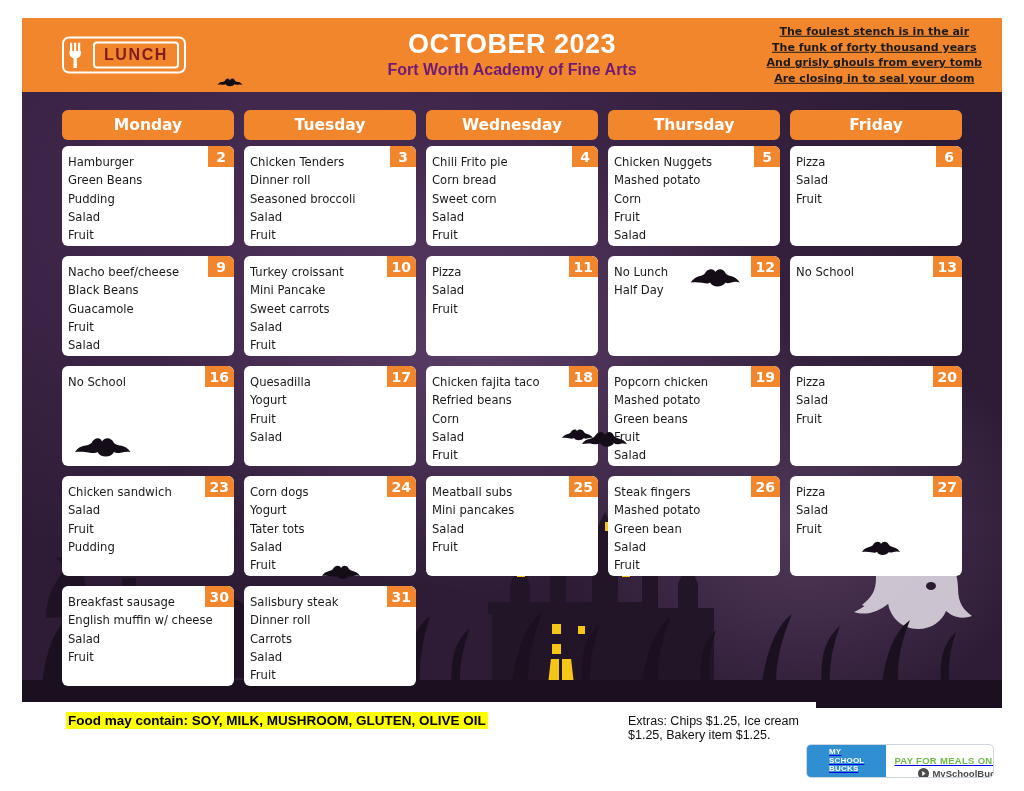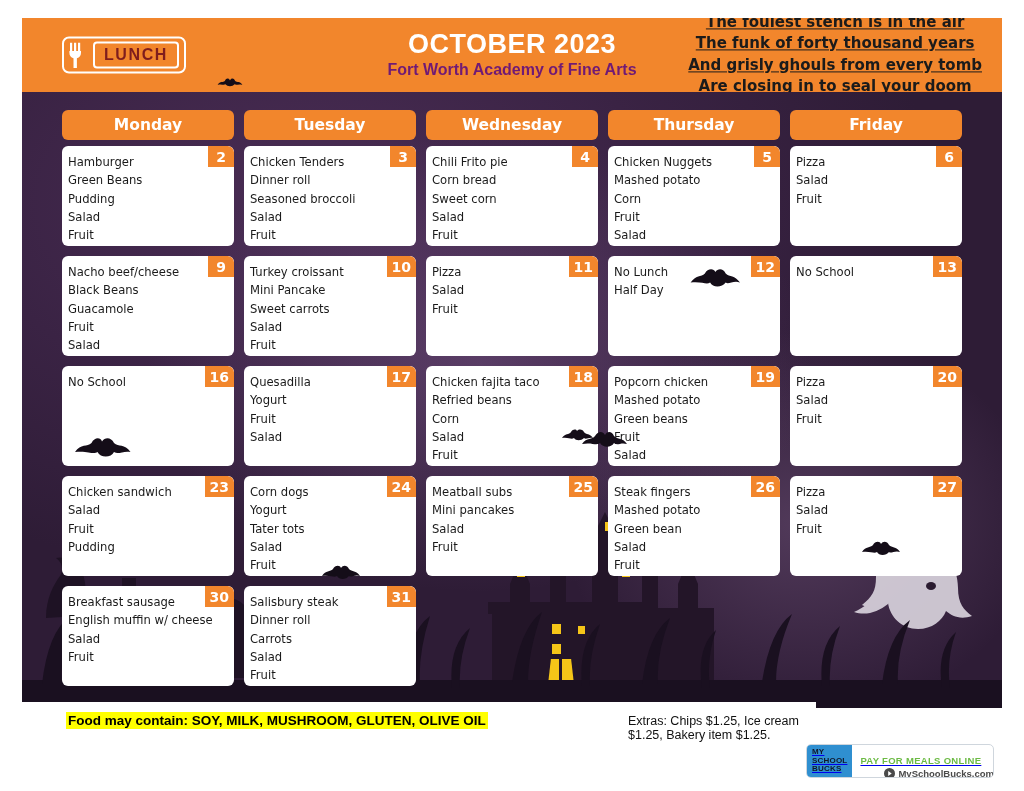--- a/index.html
+++ b/index.html
@@ -47,21 +47,21 @@
     line-height: 1.15;
   }
   .school-name {
     color:#701a75; font-size: 16px; font-weight: 700; line-height: 1.3;
   }
   .poem {
     position:absolute; right: 20px; top: 50%; transform: translateY(-50%);
     text-align: center; color:#1b1b1b;
   }
   .poem div {
-    font-size: 15px; line-height: 1.42;
+    font-size: 11px; line-height: 1.42;
     text-decoration: underline; white-space: nowrap;
     font-family:"DejaVu Sans", sans-serif; font-weight:600;
   }
   .header-bat {
     position:absolute; left: 195px; bottom: 2px; width: 26px; height: 14px;
   }
 
   
   .board {
     position:absolute; left: 22px; top: 92px;
@@ -142,21 +142,21 @@
     font-family:"Liberation Sans", sans-serif;
   }
   .msb {
     position:absolute; left: 806px; top: 744px;
     width: 188px; height: 34px;
     border: 1px solid #cfd6dd; border-radius: 5px;
     background:#fff; display:flex; align-items:stretch; overflow:hidden;
     z-index: 8;
   }
   .msb-left {
-    background:#2f8fd0; color:#0f172a; padding: 2px 5px;
+    background:#2f8fd0; color:#ffffff; padding: 2px 22px;
     display:flex; flex-direction:column; justify-content:center;
   }
   .msb-left span {
     font-size: 8px; font-weight: 700; line-height: 1.12; letter-spacing:.2px;
     font-family:"Liberation Sans", sans-serif;
   }
   .msb-right {
     flex: 1; display:flex; flex-direction:column; justify-content:center;
     padding-left: 8px;
   }

